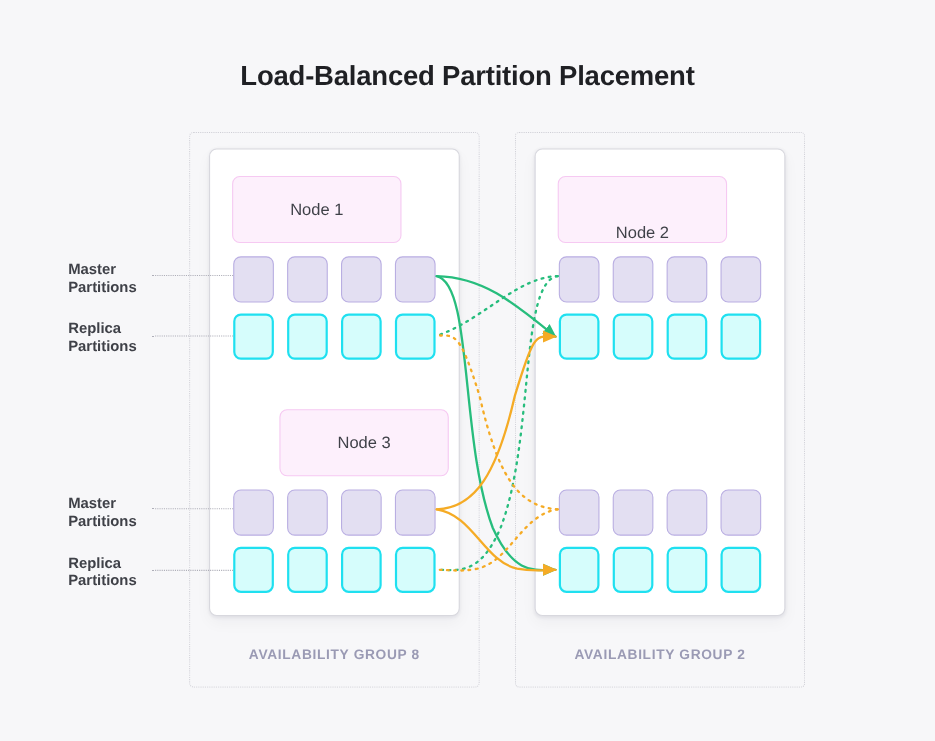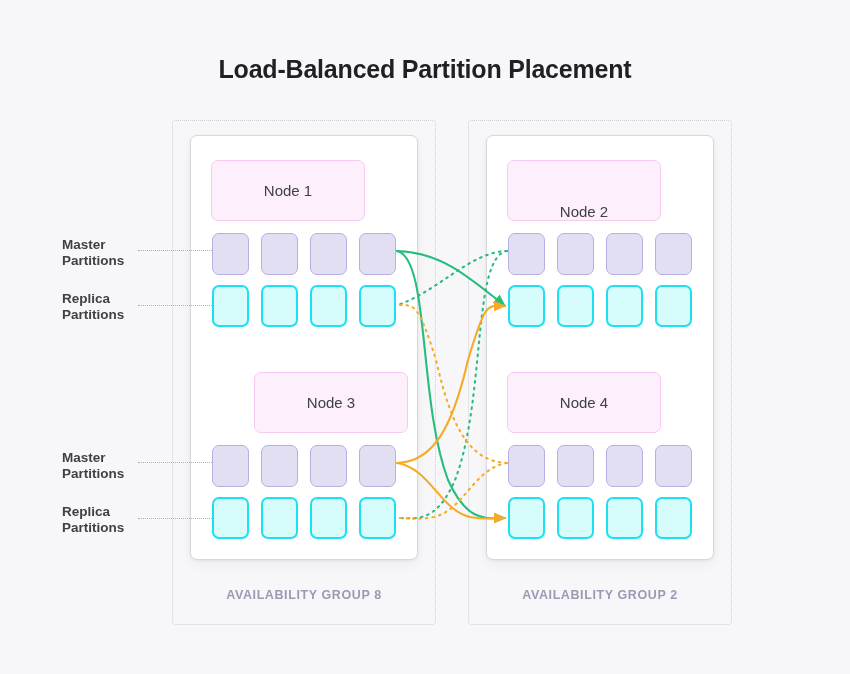--- a/index.html
+++ b/index.html
@@ -183,23 +183,20 @@
   <div class="partition master" style="left:508px; top:233px;"></div>
   <div class="partition master" style="left:557px; top:233px;"></div>
   <div class="partition master" style="left:606px; top:233px;"></div>
   <div class="partition master" style="left:655px; top:233px;"></div>
 
   <div class="partition replica" style="left:508px; top:285px;"></div>
   <div class="partition replica" style="left:557px; top:285px;"></div>
   <div class="partition replica" style="left:606px; top:285px;"></div>
   <div class="partition replica" style="left:655px; top:285px;"></div>
 
-  <div class="node-box" style="left:507px; top:372px;">
-    <span>Node 4</span>
-  </div>
 
   <div class="partition master" style="left:508px; top:445px;"></div>
   <div class="partition master" style="left:557px; top:445px;"></div>
   <div class="partition master" style="left:606px; top:445px;"></div>
   <div class="partition master" style="left:655px; top:445px;"></div>
 
   <div class="partition replica" style="left:508px; top:497px;"></div>
   <div class="partition replica" style="left:557px; top:497px;"></div>
   <div class="partition replica" style="left:606px; top:497px;"></div>
   <div class="partition replica" style="left:655px; top:497px;"></div>

